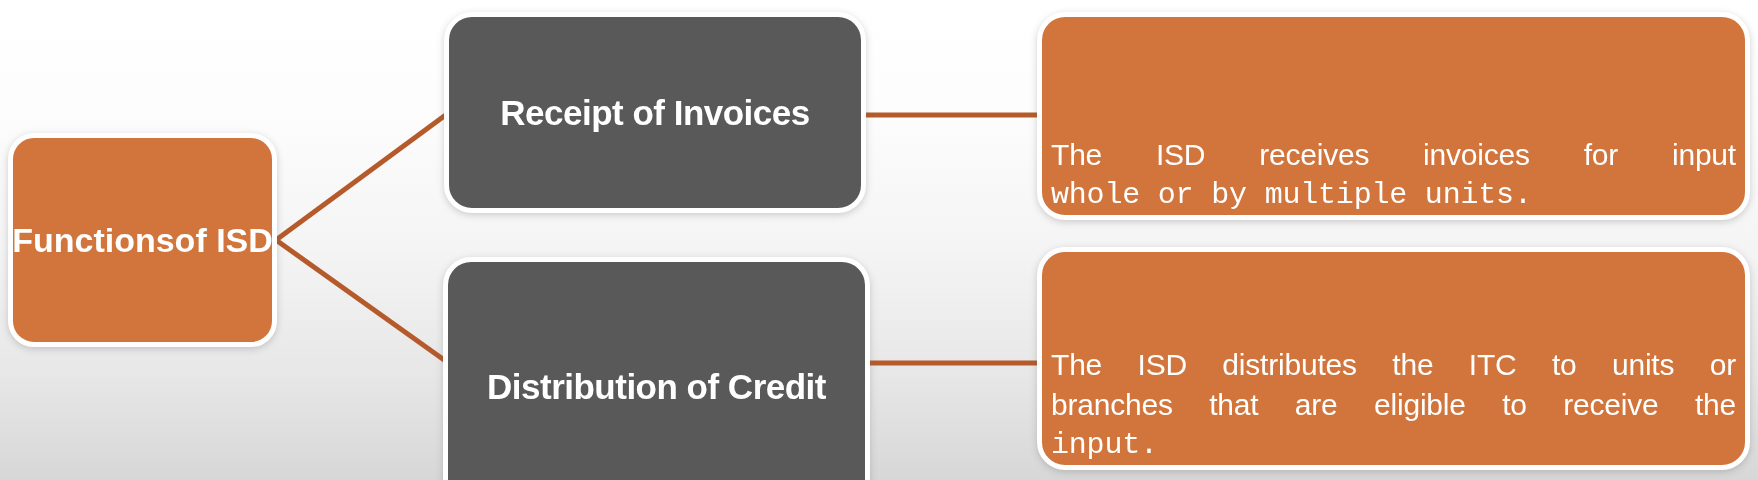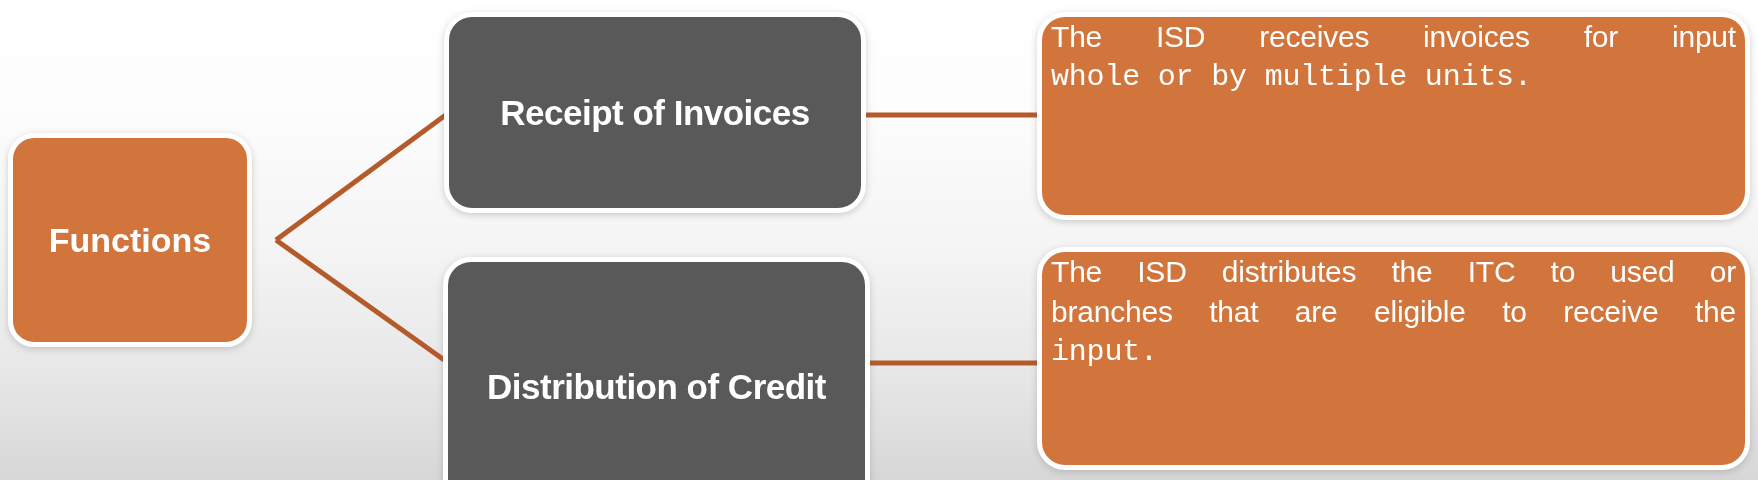--- a/index.html
+++ b/index.html
@@ -40,21 +40,21 @@
     align-items: center;
     justify-content: center;
   }
 
   .node.orange { background: #d1753c; }
   .node.gray   { background: #595959; }
 
   .root-node {
     left: 8px;
     top: 133px;
-    width: 244px;
+    width: 269px;
     height: 214px;
     border-radius: 26px;
     flex-direction: row;
   }
   .root-line {
     color: #ffffff;
     font-weight: bold;
     font-size: 34px;
     line-height: 44px;
     text-align: center;
@@ -80,21 +80,21 @@
     font-weight: bold;
     font-size: 35px;
     letter-spacing: -0.5px;
     white-space: nowrap;
     text-align: center;
     color: #ffffff;
   }
 
   .desc-node {
     flex-direction: column;
-    justify-content: flex-start;
+    justify-content: flex-end;
     padding: 0 9px;
   }
   .desc-node-1 {
     left: 1037px;
     top: 12px;
     width: 713px;
     height: 208px;
   }
   .desc-node-2 {
     left: 1037px;
@@ -124,34 +124,35 @@
 
   <svg class="connector-layer" viewBox="0 0 1758 480" xmlns="http://www.w3.org/2000/svg">
     <line x1="276" y1="240" x2="447" y2="114" stroke="#b55b2b" stroke-width="5"></line>
     <line x1="276" y1="240" x2="447" y2="362" stroke="#b55b2b" stroke-width="5"></line>
     <line x1="862" y1="115" x2="1040" y2="115" stroke="#b55b2b" stroke-width="5"></line>
     <line x1="866" y1="363" x2="1040" y2="363" stroke="#b55b2b" stroke-width="5"></line>
   </svg>
 
   <div class="node orange root-node">
     <div class="root-line">Functions</div>
+    <div class="root-line">of ISD</div>
   </div>
 
   <div class="node gray stage-node stage-node-1">
     <div class="stage-title">Receipt of Invoices</div>
   </div>
 
   <div class="node gray stage-node stage-node-2">
     <div class="stage-title">Distribution of Credit</div>
   </div>
 
   <div class="node orange desc-node desc-node-1">
     <div class="desc-line">The ISD receives invoices for input</div>
     <div class="desc-line last">whole or by multiple units.</div>
   </div>
 
   <div class="node orange desc-node desc-node-2">
-    <div class="desc-line">The ISD distributes the ITC to used or</div>
+    <div class="desc-line">The ISD distributes the ITC to units or</div>
     <div class="desc-line">branches that are eligible to receive the</div>
     <div class="desc-line last">input.</div>
   </div>
 
 </div>
 
 </body></html>

